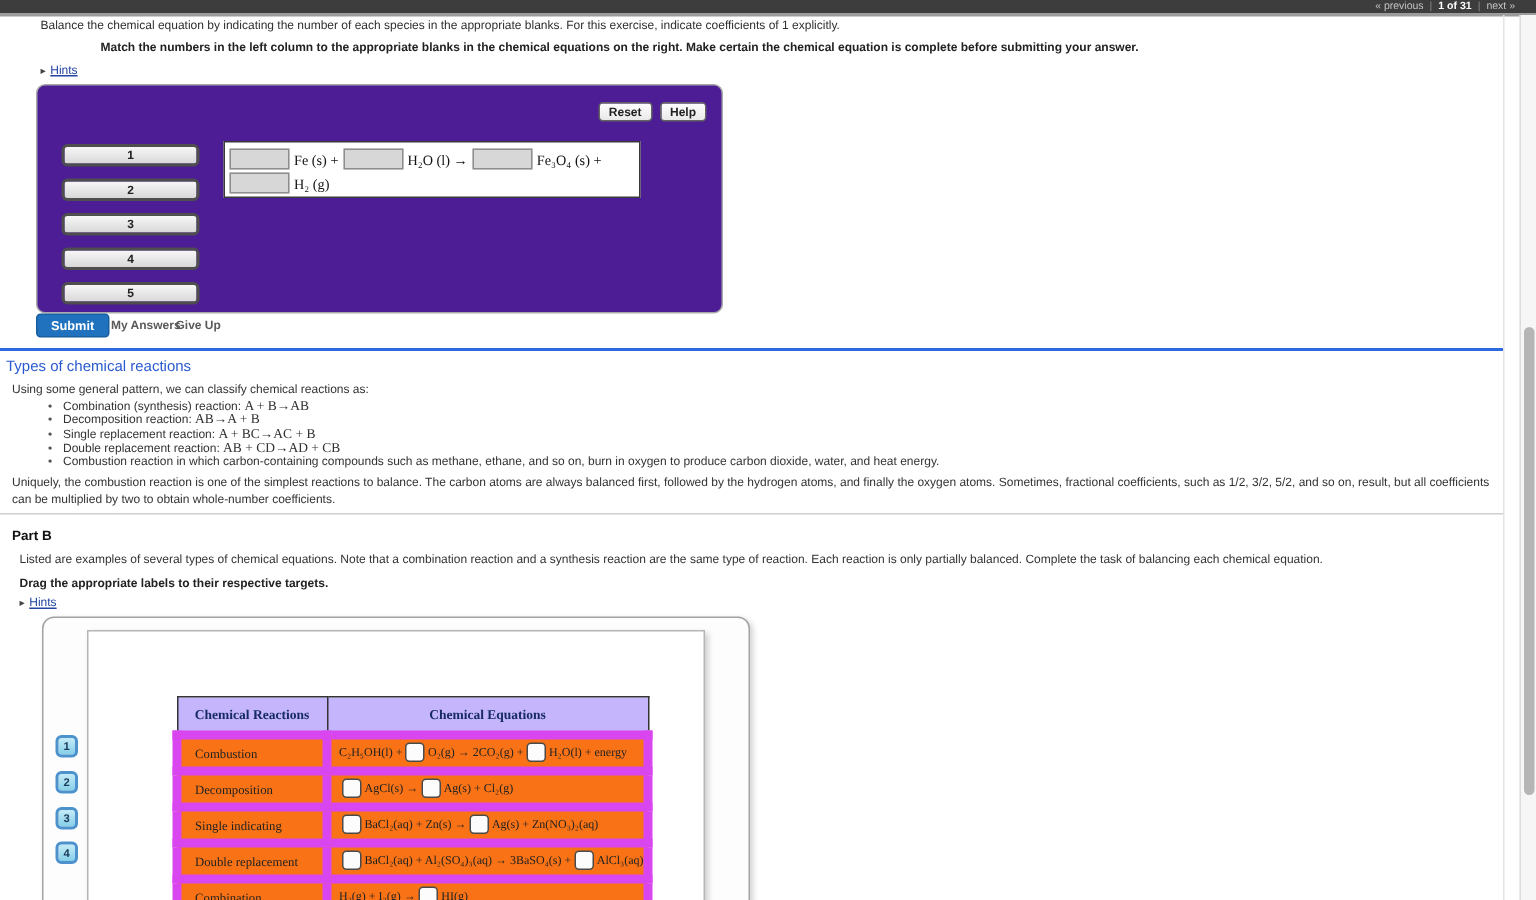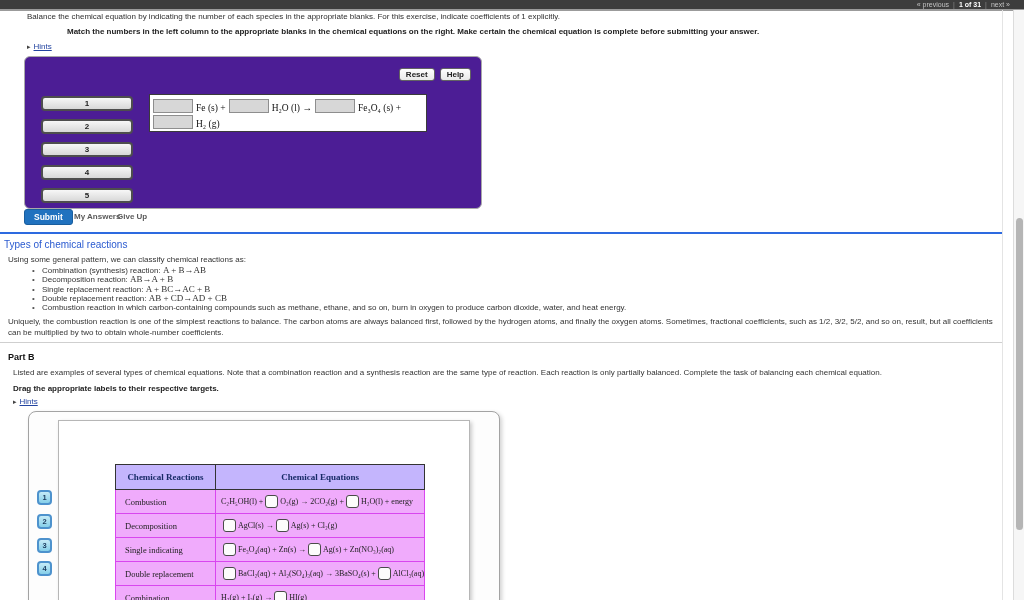--- a/index.html
+++ b/index.html
@@ -99,21 +99,21 @@
   }
   table.rx {
     position:absolute; left:56px; top:43px; border-collapse:collapse;
     font-family:"Liberation Serif","DejaVu Serif",serif;
   }
   table.rx th {
     background:#c4b5fd; color:#172a66; font-size:9px; font-weight:bold;
     border:1px solid #333; height:25px; text-align:center;
   }
   table.rx th.c1 { width:100px; } table.rx th.c2 { width:198px; }
-  table.rx td { background:#f0abfc; border:1px solid #d946ef; height:24px; color:#222;margin-top:12px; }
+  table.rx td { background:#f97316; border:6px solid #d946ef; height:24px; color:#222;margin-top:12px; }
   td.name { font-size:8.5px; padding-left:9px; }
   td.eqc { font-size:8px; color:#141430; padding-left:5px; white-space:nowrap; }
   .drop {
     display:inline-block; width:13px; height:13px; background:#fcfcfc;
     border:1px solid #4a4a4a; border-radius:3px; vertical-align:middle;
     margin:0 2px; cursor:pointer;
   }
   .eqt { vertical-align:middle; white-space:pre;text-align:center; }
 
   
@@ -225,21 +225,21 @@
         </tr>
         <tr>
           <td class="name">Decomposition</td>
           <td class="eqc">
             <span class="drop"></span><span class="eqt">AgCl(s) →</span><span class="drop"></span><span class="eqt">Ag(s) + Cl₂(g)</span>
           </td>
         </tr>
         <tr>
           <td class="name">Single indicating</td>
           <td class="eqc">
-            <span class="drop"></span><span class="eqt">Fe₃O₄(aq) + Zn(s) →</span><span class="drop"></span><span class="eqt">Ag(s) + Zn(NO₃)₂(aq)</span>
+            <span class="drop"></span><span class="eqt">BaCl₂(aq) + Zn(s) →</span><span class="drop"></span><span class="eqt">Ag(s) + Zn(NO₃)₂(aq)</span>
           </td>
         </tr>
         <tr>
           <td class="name">Double replacement</td>
           <td class="eqc">
             <span class="drop"></span><span class="eqt">BaCl₂(aq) + Al₂(SO₄)₃(aq) → 3BaSO₄(s) +</span><span class="drop"></span><span class="eqt">AlCl₃(aq)</span>
           </td>
         </tr>
         <tr>
           <td class="name">Combination</td>

